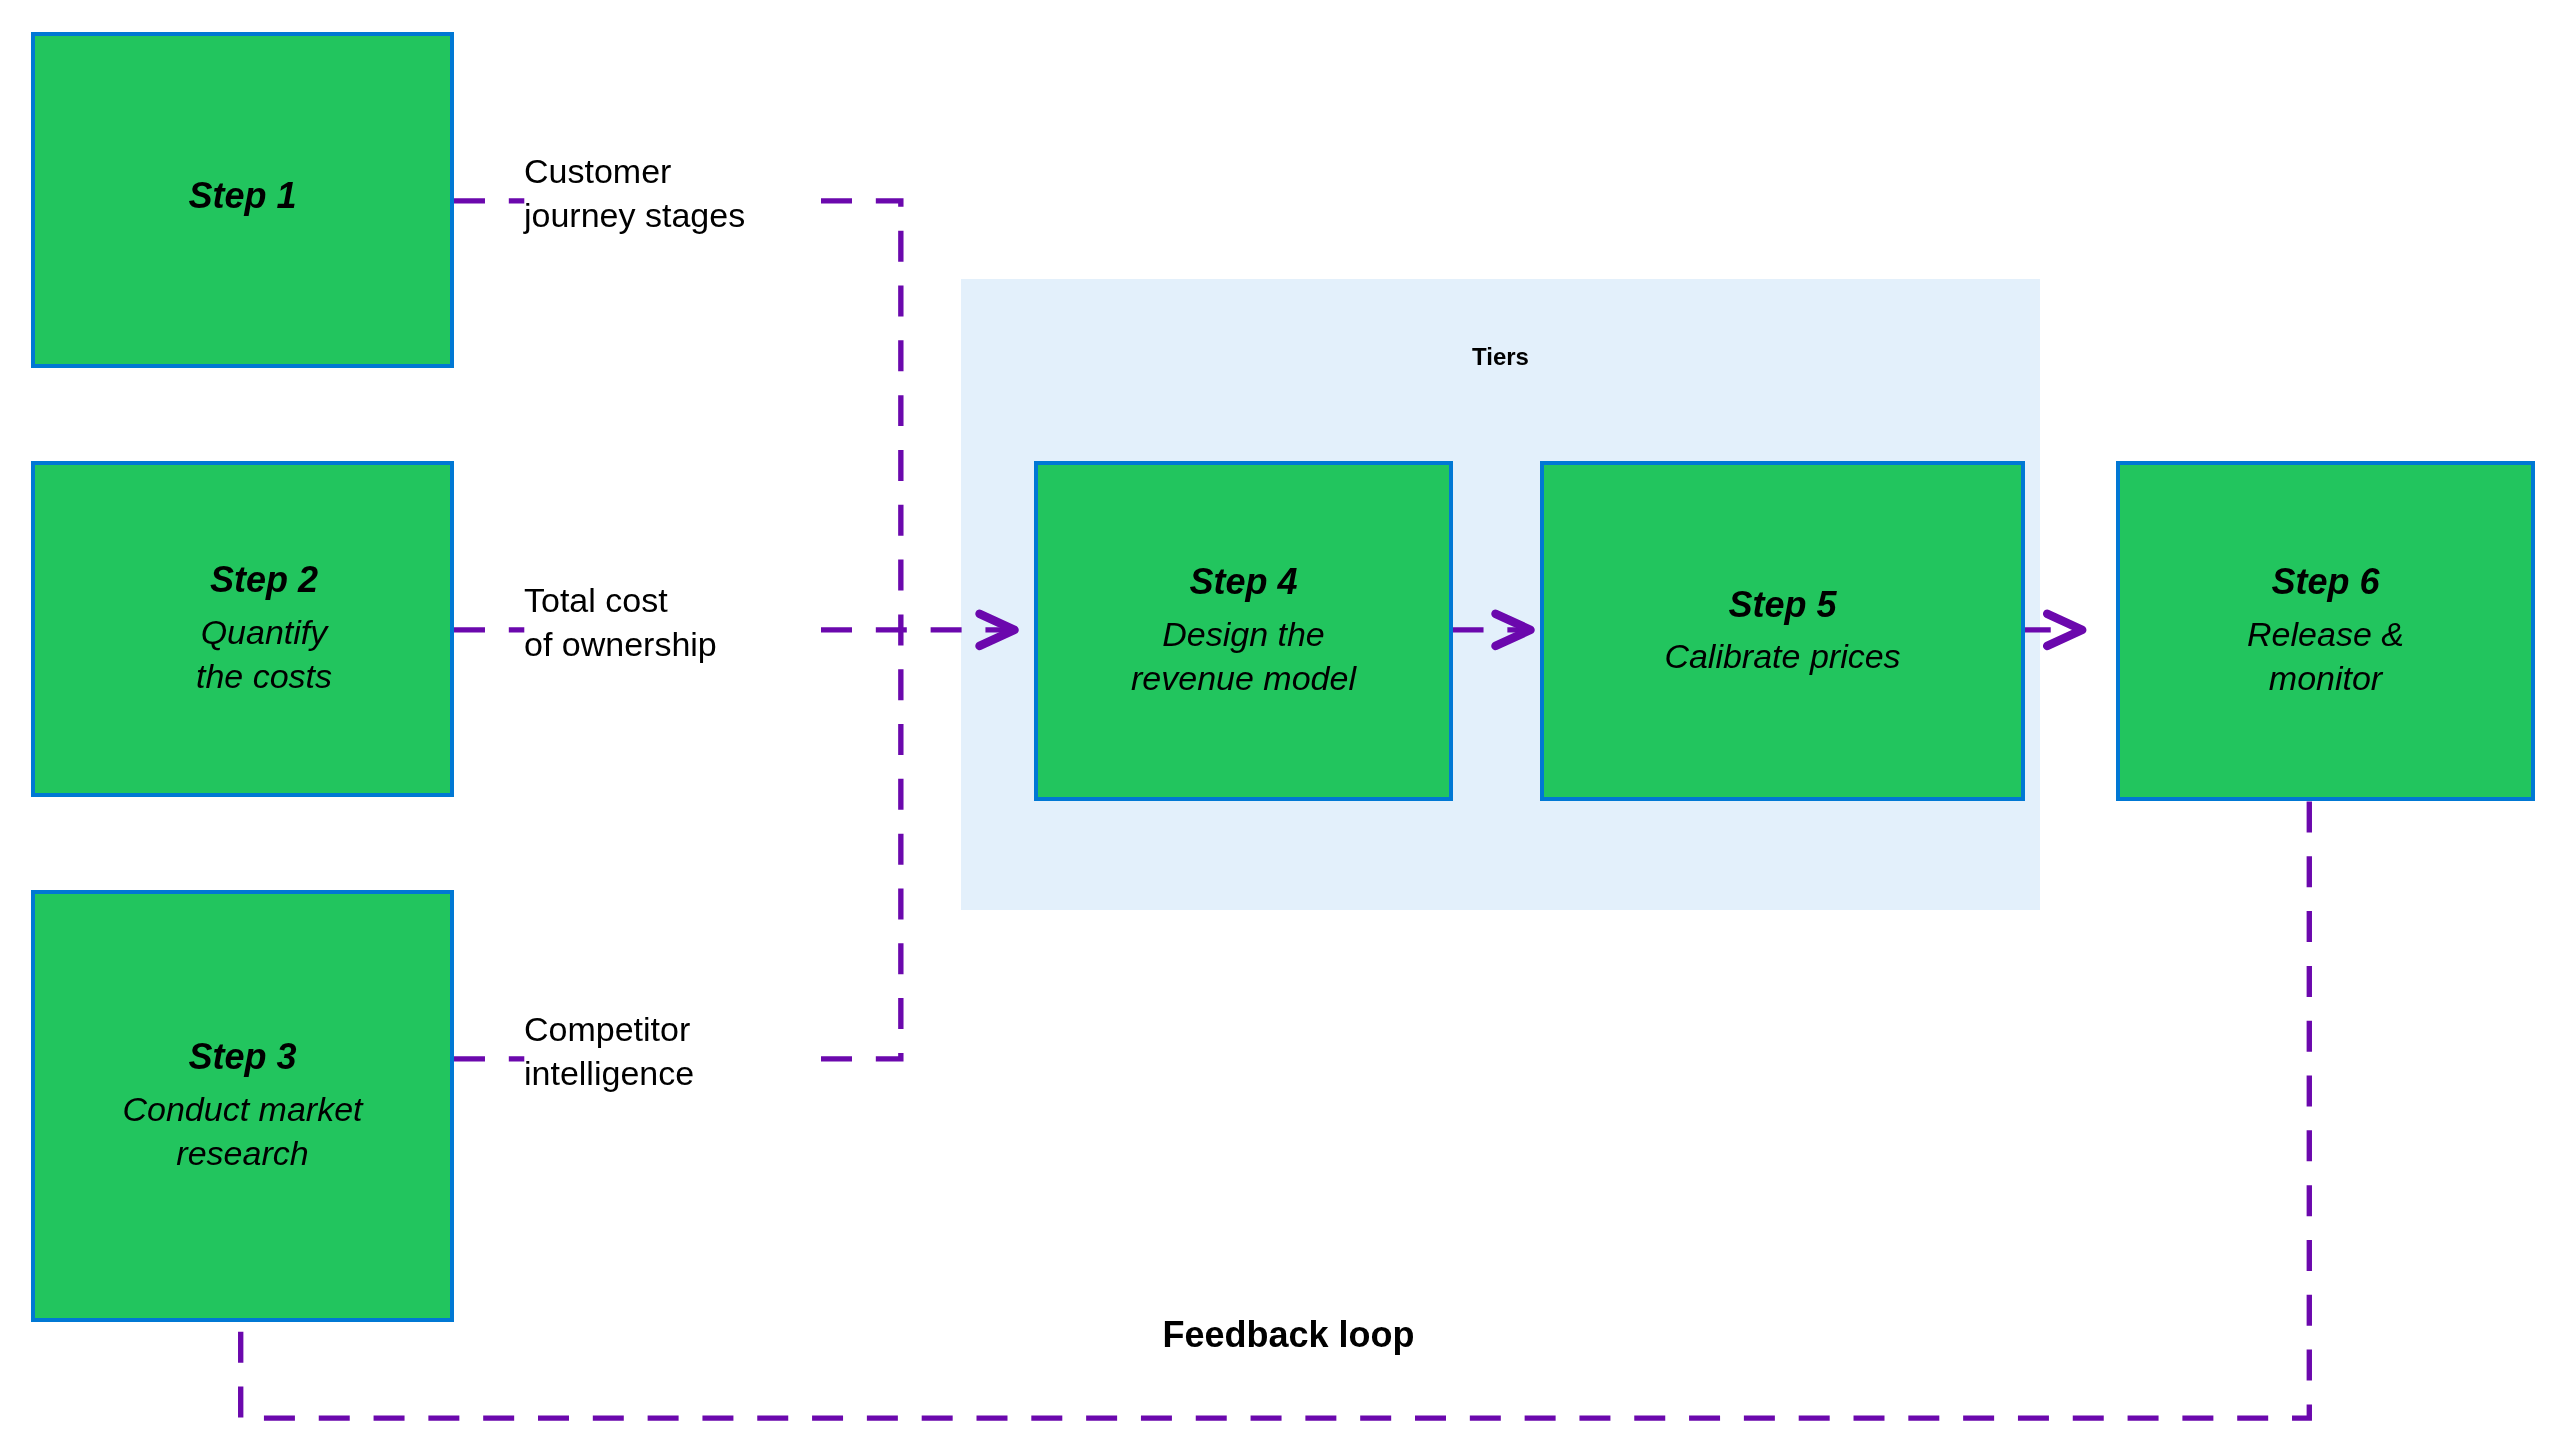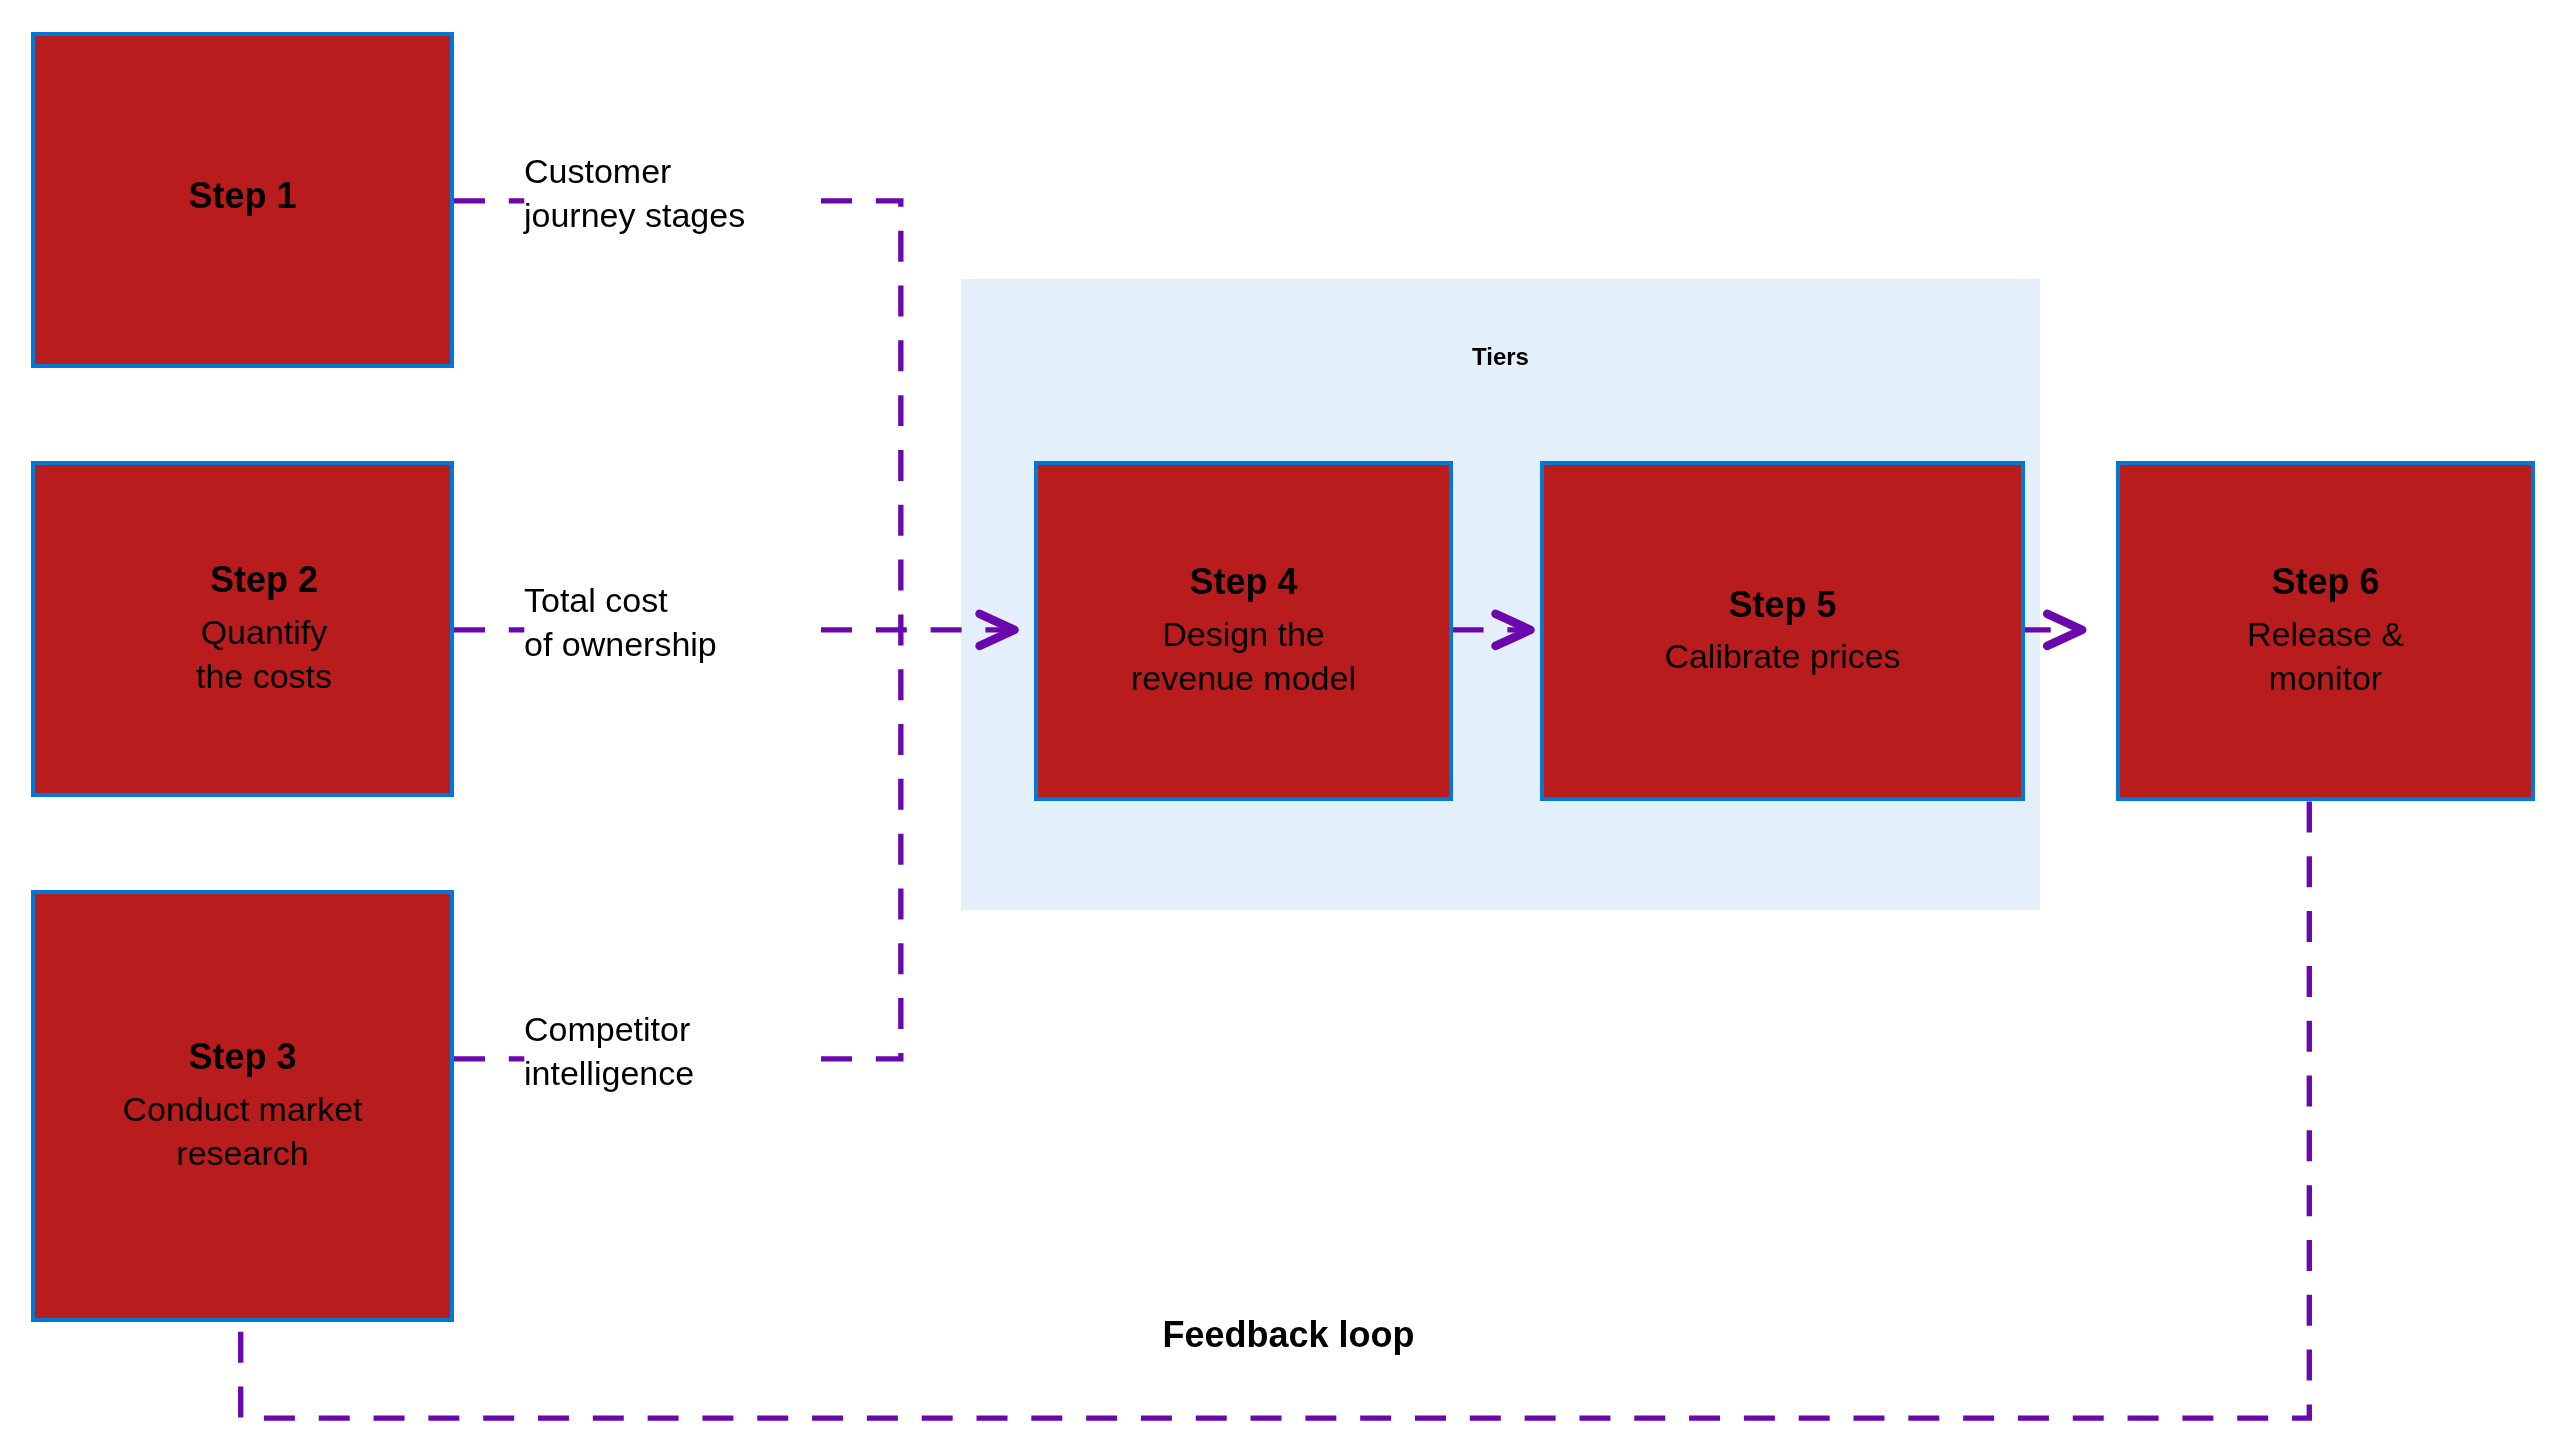--- a/index.html
+++ b/index.html
@@ -22,27 +22,28 @@
     position: absolute;
     left: 0;
     top: 0;
     width: 2550px;
     height: 1454px;
   }
   .step-box {
     position: absolute;
     box-sizing: border-box;
     border: 4.2px solid #0078d4;
-    background: #b91c1c;
+    background: #22c55e;
     display: flex;
     flex-direction: column;
     align-items: center;
     justify-content: center;
     text-align: center;
     z-index: 5;
+    font-style: italic;
   }
   .step-title {
     font-size: 36px;
     font-weight: bold;
     line-height: 1.18;
     color: #000000;
     margin-bottom: 8.3px;
   }
   .step-desc {
     font-size: 34px;

